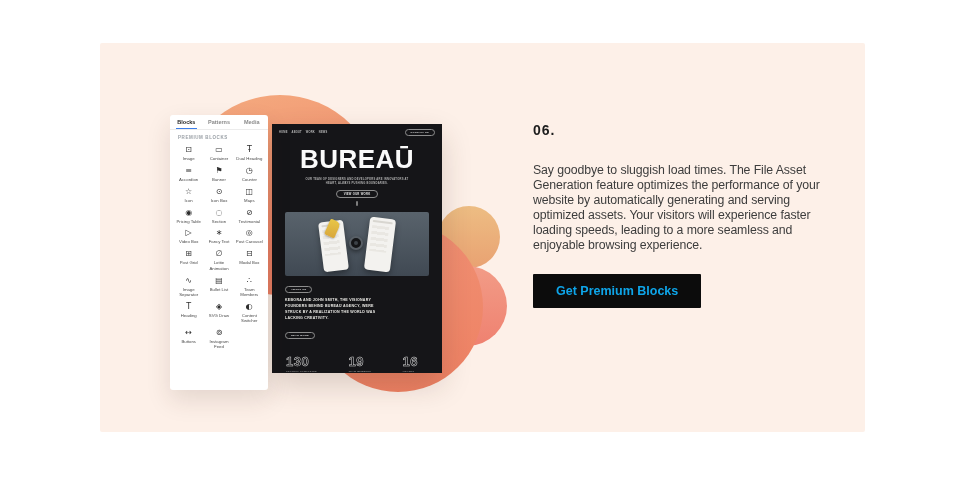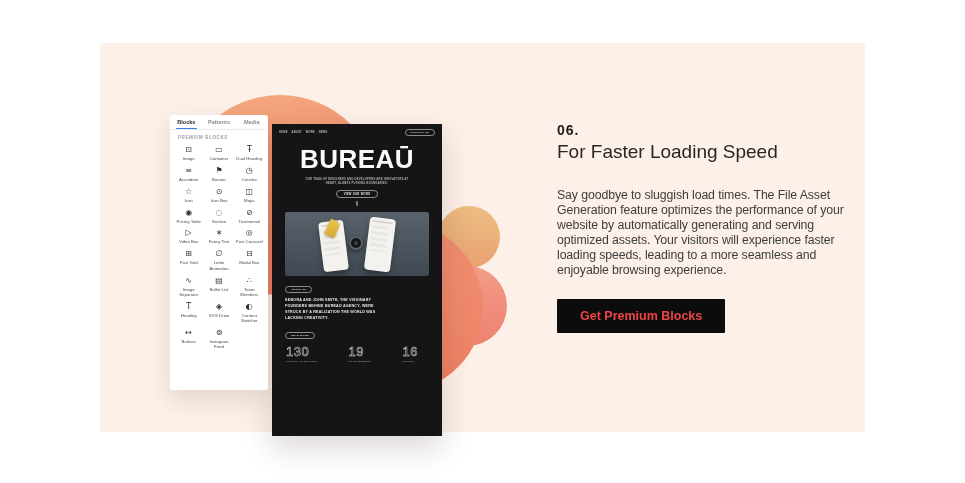--- a/index.html
+++ b/index.html
@@ -20,21 +20,21 @@
   .tab { flex:1; display:flex; align-items:center; justify-content:center; font-size:5.5px; font-weight:700; color:#8a8a8a; cursor:pointer; position:relative; }
   .tab.active { color:#1f1f1f; }
   .tab.active::after { content:""; position:absolute; left:6px; right:6px; bottom:0; height:1.5px; background:#3b7de9; }
   .section-label { padding:5px 8px 2px; font-size:4.5px; letter-spacing:.6px; color:#9aa0a6; font-weight:700; }
   .blocks-grid { display:grid; grid-template-columns:repeat(3,1fr); padding:2px 4px 4px; row-gap:2.5px; column-gap:1px; }
   .block-item { text-align:center; cursor:pointer; padding:1px 0; }
   .block-icon { display:block; font-size:8px; line-height:10px; color:#2e2e2e; font-family:"DejaVu Sans", sans-serif; }
   .block-label { display:block; font-size:4.3px; line-height:1.25; color:#4a4a4a; margin-top:1px; }
 
   
-  .site { position:absolute; left:272px; top:124px; width:170px; height:312px; background:#151518; z-index:2; box-shadow:0 12px 28px rgba(60,40,30,.18); }
+  .site { position:absolute; left:272px; top:124px; width:170px; height:249px; background:#151518; z-index:2; box-shadow:0 12px 28px rgba(60,40,30,.18); }
   .site-nav { display:flex; align-items:center; gap:4px; padding:5px 7px 3px; }
   .nav-link { font-size:2.6px; letter-spacing:.2px; color:#b9b9b9; font-weight:700; cursor:pointer; }
   .nav-spacer { flex:1; }
   .pill { display:inline-block; border:0.5px solid #8d8d8d; border-radius:6px; color:#e3e3e3; font-weight:700; letter-spacing:.3px; cursor:pointer; }
   .contact-pill { font-size:2.4px; padding:1px 5px; }
   .site-logo { text-align:center; font-size:26px; font-weight:800; letter-spacing:.5px; color:#fafafa; margin-top:5px; }
   .site-tagline { margin:3px auto 0; width:112px; font-size:2.7px; line-height:1.6; letter-spacing:.25px; color:#b3b3b3; text-align:center; font-weight:600; white-space:pre-line; }
   .hero-cta { display:block; width:fit-content; margin:3.5px auto 0; font-size:2.7px; padding:1.5px 7px; }
   .scroll-dash { width:1.5px; height:5px; background:#7d7d7d; margin:3px auto 0; border-radius:1px; }
   .feature-image { position:relative; margin:6px 13px 0; height:64px; border-radius:2px; background:linear-gradient(180deg,#59636c,#404953); overflow:hidden; }
@@ -43,33 +43,33 @@
   .phone-right { right:36px; top:6px; width:26px; height:53px; transform:rotate(7deg); }
   .phone::before { content:""; position:absolute; left:3px; right:3px; top:3px; height:2px; background:#d8d6d0; border-radius:1px; }
   .phone::after { content:""; position:absolute; left:3px; right:6px; top:8px; height:26px; background:repeating-linear-gradient(#e9e7e2 0 3px,#f3f2ef 3px 6px); }
   .sneaker { position:absolute; left:42px; top:8px; width:11px; height:17px; background:linear-gradient(160deg,#e9c746,#d8a63c); transform:rotate(24deg); border-radius:2px 5px 2px 2px; box-shadow:0 1px 2px rgba(0,0,0,.3); }
   .lens-badge { position:absolute; left:50%; top:24px; width:14px; height:14px; margin-left:-8px; background:#141517; border-radius:50%; border:2px solid #585f66; box-shadow:0 2px 4px rgba(0,0,0,.45); }
   .lens-badge::after { content:""; position:absolute; left:3px; top:3px; width:4px; height:4px; border-radius:50%; background:#3c4247; }
   .about-tag { margin:7px 0 0 13px; font-size:2.5px; padding:1px 5px; }
   .about-text { margin:3px 13px 0; font-size:3.6px; font-weight:700; letter-spacing:.25px; line-height:1.7; color:#ecebe7; white-space:pre-line; }
   .about-cta { margin:4px 0 0 13px; font-size:2.5px; padding:1px 5px; }
   .stats { display:flex; justify-content:space-between; margin:5px 14px 0; padding-right:10px; }
-  .stat-value { font-size:13px; font-weight:400; letter-spacing:.5px; color:#d8d8d8; line-height:1.1; }
+  .stat-value { font-size:13px; font-weight:700; letter-spacing:.5px; color:#d8d8d8; line-height:1.1;margin-top:10px; }
   @supports (-webkit-text-stroke: 1px #fff) {
     .stat-value { color:transparent; -webkit-text-stroke:.5px #d8d8d8; }
   }
   .stat-label { font-size:2.3px; letter-spacing:.3px; color:#909090; font-weight:700; margin-top:1px; }
 
   
-  .copy { position:absolute; left:557px; top:122px; width:345px; z-index:2; }
+  .copy { position:absolute; left:533px; top:122px; width:345px; z-index:2; }
   .copy-number { font-size:14px; font-weight:700; letter-spacing:1px; color:#1c1c1c; }
   .copy-title { margin-top:9px; font-size:26px; font-weight:700; letter-spacing:-.3px; color:#101010; }
   .copy-subtitle { margin-top:3px; font-size:19px; font-weight:400; color:#272727; }
   .copy-body { margin-top:25px; font-size:12.3px; line-height:15px; color:#3d3d3d; letter-spacing:-.1px; white-space:pre-line; }
-  .cta-button { display:inline-block; margin-top:21px; background:#0c0c0c; color:#ef4444; font-size:12.5px; font-weight:600; padding:10px 23px; border:none; border-radius:1px; cursor:pointer; font-family:"Liberation Sans", sans-serif; }
+  .cta-button { display:inline-block; margin-top:21px; background:#0c0c0c; color:#0ea5e9; font-size:12.5px; font-weight:600; padding:10px 23px; border:none; border-radius:1px; cursor:pointer; font-family:"Liberation Sans", sans-serif; }
 </style>
 </head>
 <body>
 
 <div class="canvas">
   <div class="peach-panel"></div>
 
   <div class="blob blob-top"></div>
   <div class="blob blob-orange"></div>
   <div class="blob blob-pink"></div>
@@ -227,21 +227,20 @@
         </div>
         <div class="stat">
           <div class="stat-value">16</div>
           <div class="stat-label">AWARDS</div>
         </div>
     </div>
   </div>
 
   <div class="copy">
     <div class="copy-number">06.</div>
-    <div class="copy-subtitle">For Faster Loading Speed</div>
     <div class="copy-body">Say goodbye to sluggish load times. The File Asset
 Generation feature optimizes the performance of your
 website by automatically generating and serving
 optimized assets. Your visitors will experience faster
 loading speeds, leading to a more seamless and
 enjoyable browsing experience.</div>
     <button class="cta-button">Get Premium Blocks</button>
   </div>
 </div>
 

